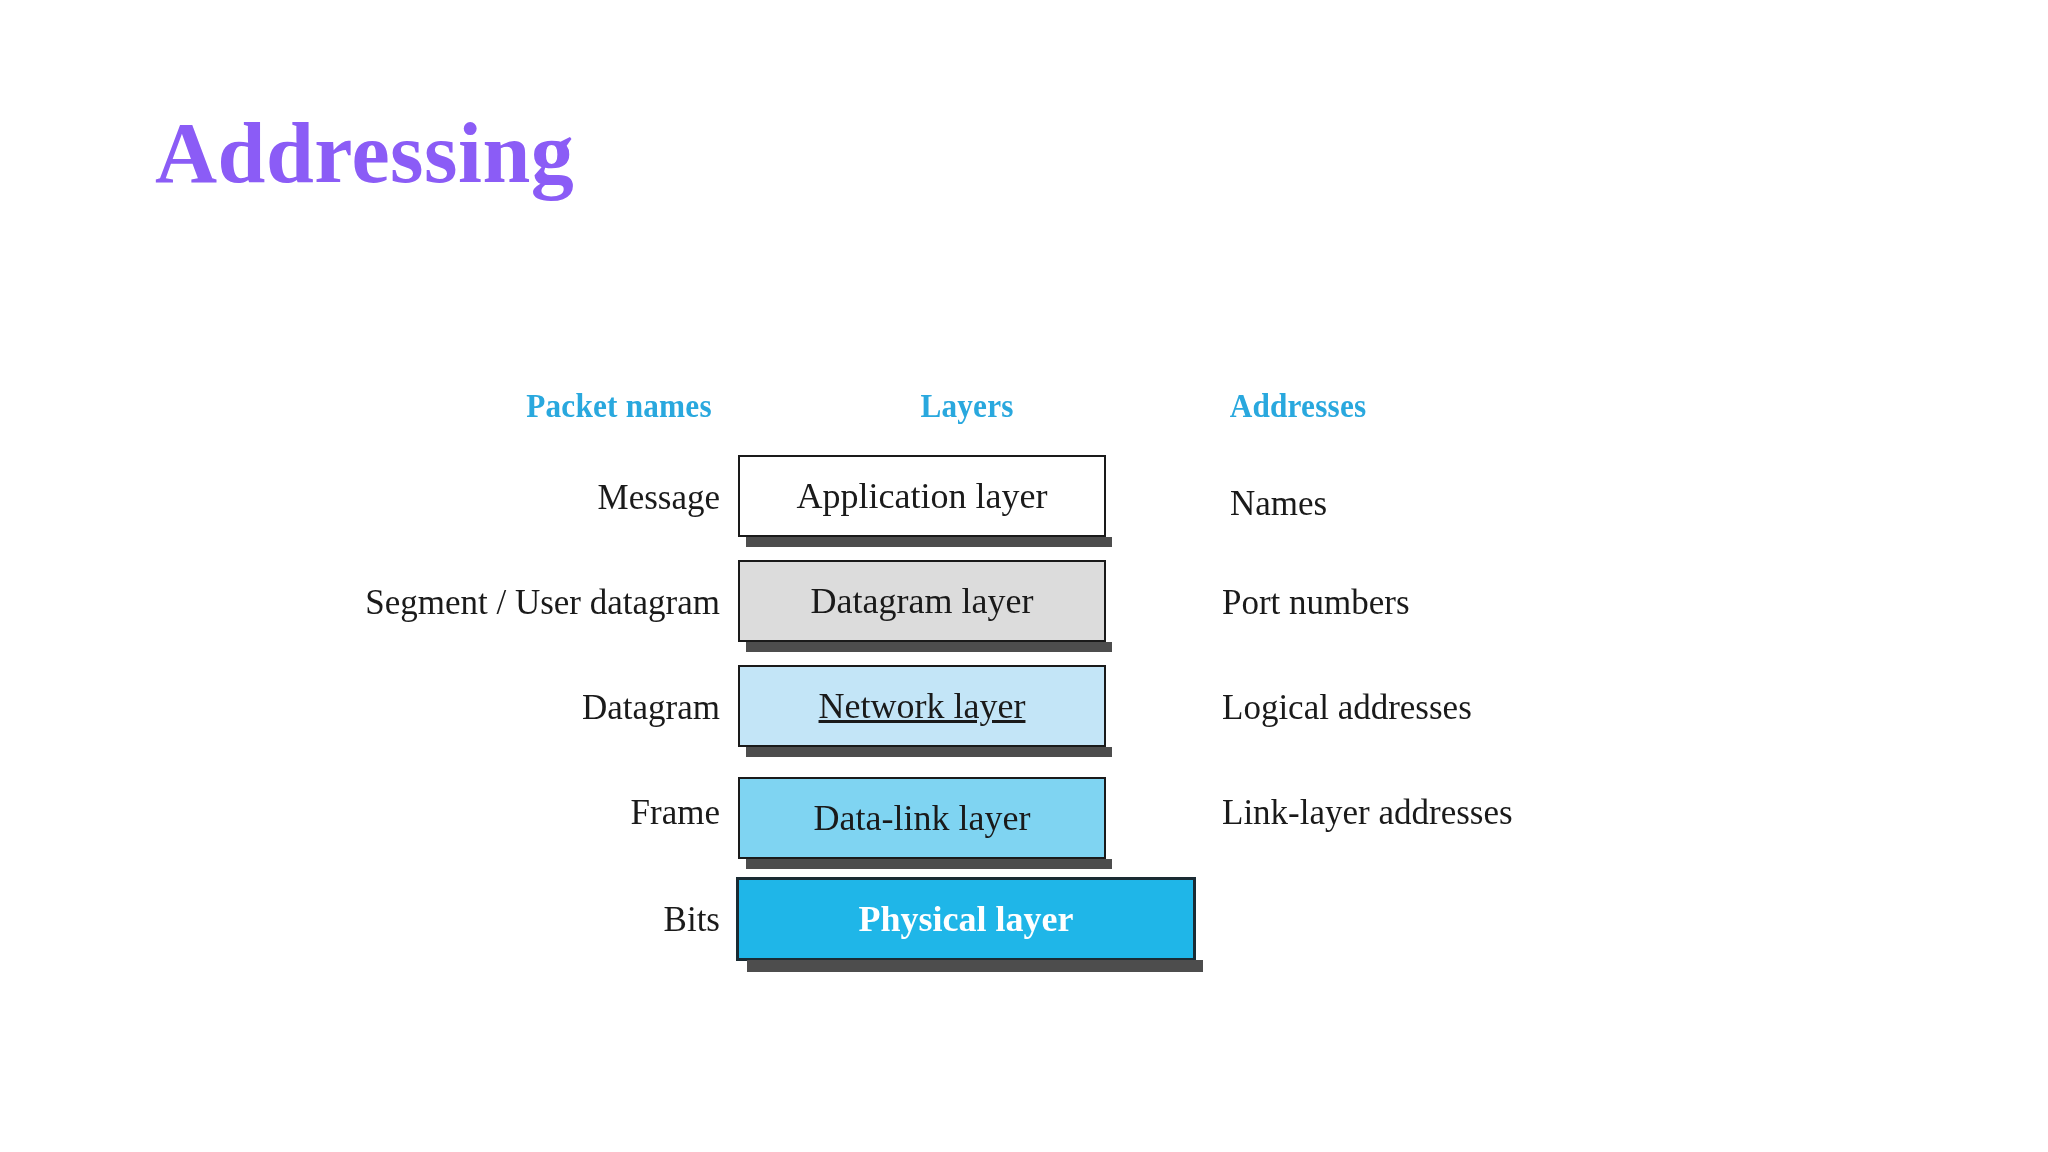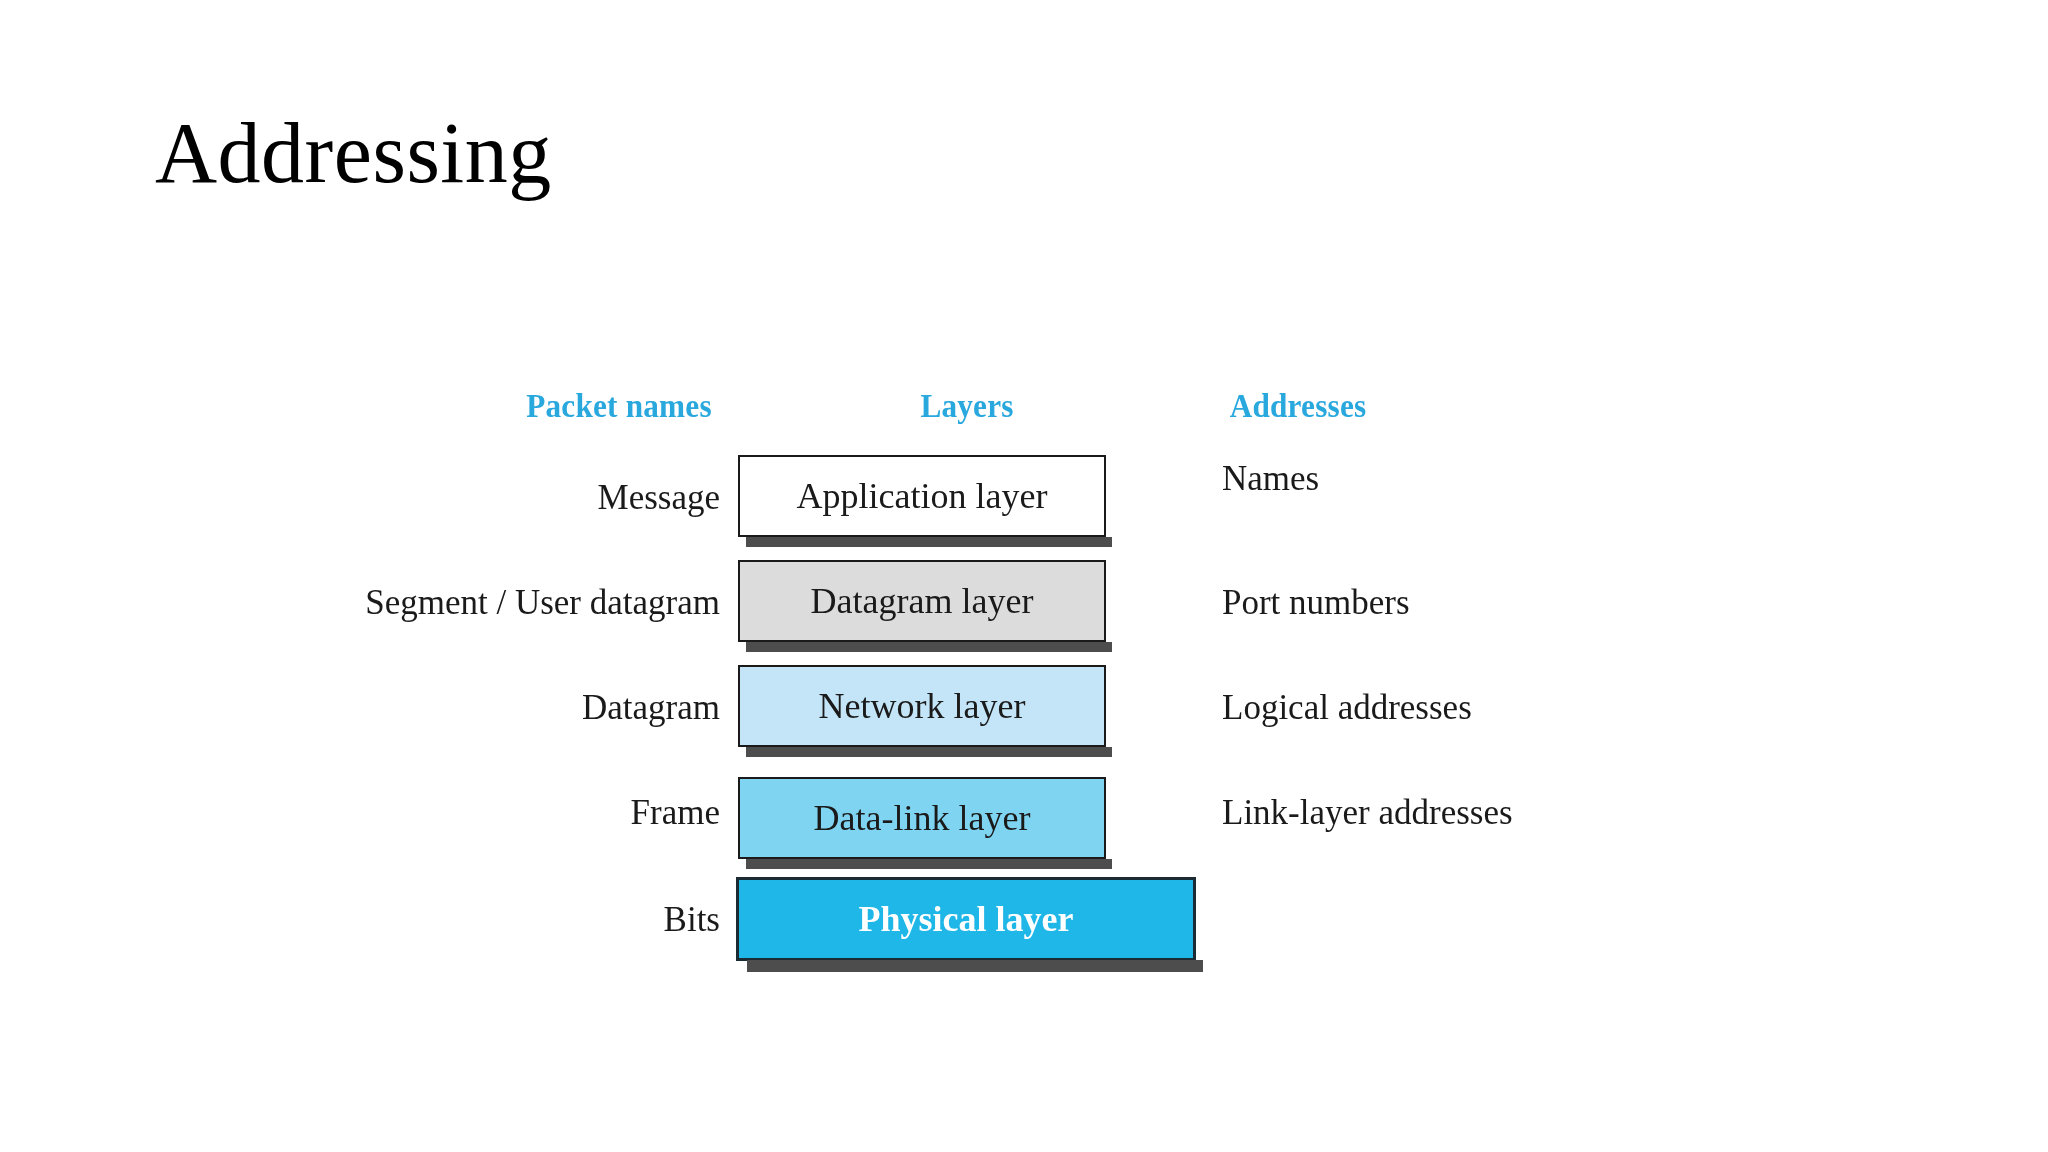--- a/index.html
+++ b/index.html
@@ -16,25 +16,25 @@
     font-family: "Liberation Serif", "DejaVu Serif", serif;
     color: #000000;
   }
 
   
   #slide-title {
     position: absolute;
     left: 155px;
     top: 108px;
     font-family: "Liberation Serif", "DejaVu Serif", serif;
-    font-weight: normal;
+    font-weight: bold;
     font-size: 86px;
     line-height: 1.05;
     letter-spacing: 0.5px;
-    color: #000000;
+    color: #8b5cf6;
     white-space: nowrap;
   }
 
   
   #layer-diagram {
     position: absolute;
     left: 0px;
     top: 0px;
     width: 2048px;
     height: 1152px;
@@ -118,21 +118,21 @@
     position: absolute;
     left: 6px;
     right: -8px;
     bottom: -12px;
     height: 10px;
     background: #4d4d4d;
   }
 
   .box-application { background: #ffffff; }
   .box-transport   { background: #dcdcdc; }
-  .box-network     { background: #c3e5f7; }
+  .box-network     { background: #c3e5f7; text-decoration: underline; }
   .box-datalink    { background: #7fd4f2; margin-top: 7px; }
   .box-physical    {
     background: #1fb6e8;
     color: #ffffff;
     font-weight: bold;
     border: 3px solid #1a2b33;
     text-align: center;
   }
   .box-physical::after {
     left: 8px;
@@ -148,21 +148,21 @@
     left: 1222px;
     font-size: 35px;
     white-space: nowrap;
     color: #1a1a1a;
     text-align: left;
   }
 
   
   #row-application .layer-box { top: 455px;  height: 82px; }
   #row-application .packet-name { top: 478px; }
-  #row-application .address-label { top: 459px; }
+  #row-application .address-label { top: 484px; margin-left: 8px; }
 
   #row-transport .layer-box { top: 560px;  height: 82px; }
   #row-transport .packet-name { top: 583px; }
   #row-transport .address-label { top: 583px; }
 
   #row-network .layer-box { top: 665px;  height: 82px; }
   #row-network .packet-name { top: 688px; }
   #row-network .address-label { top: 688px; }
 
   #row-datalink .layer-box { top: 770px;  height: 82px; }

